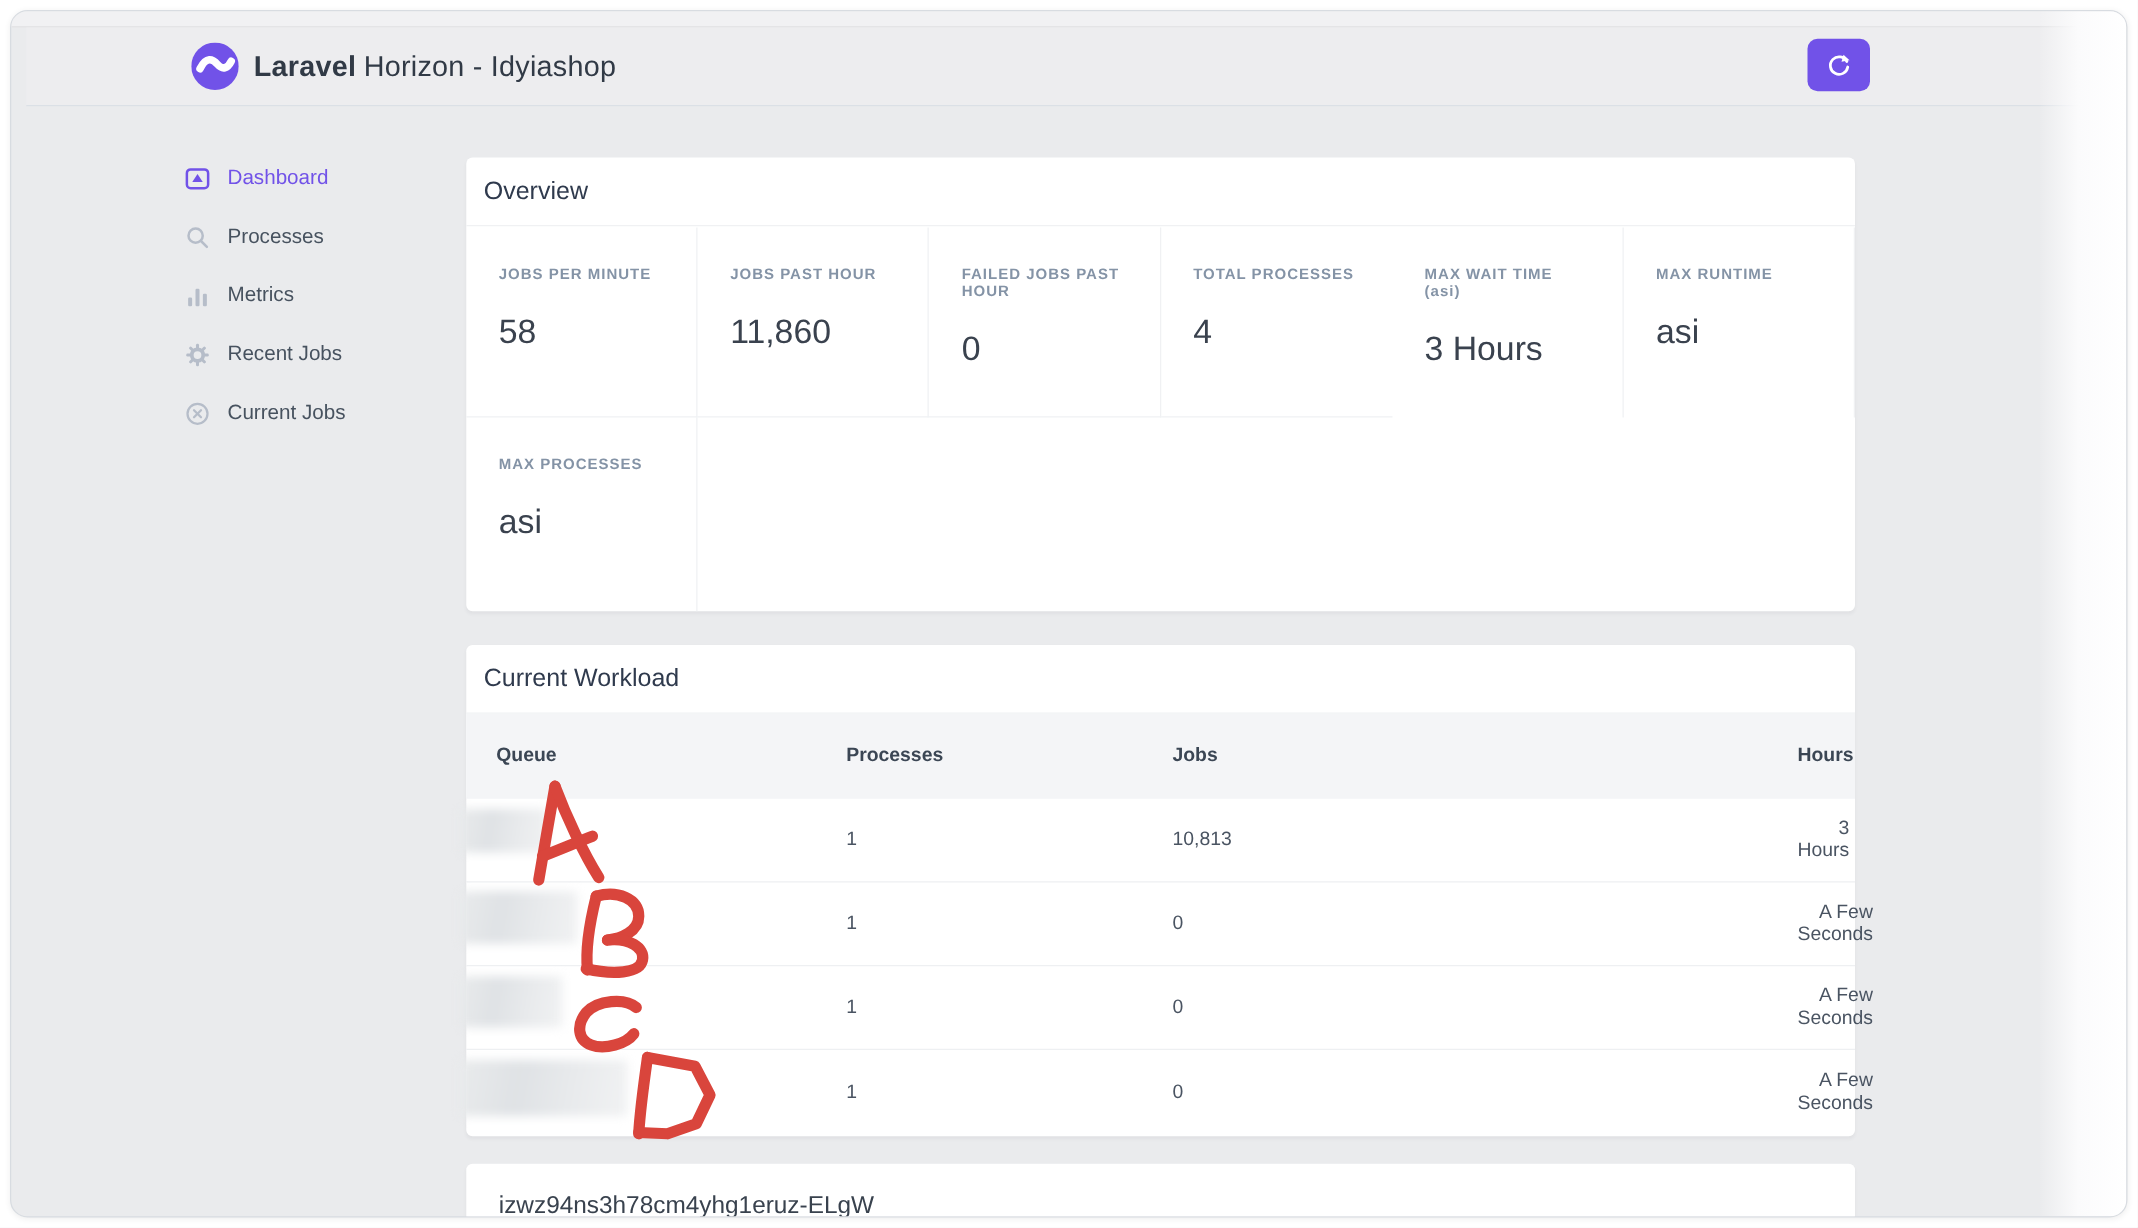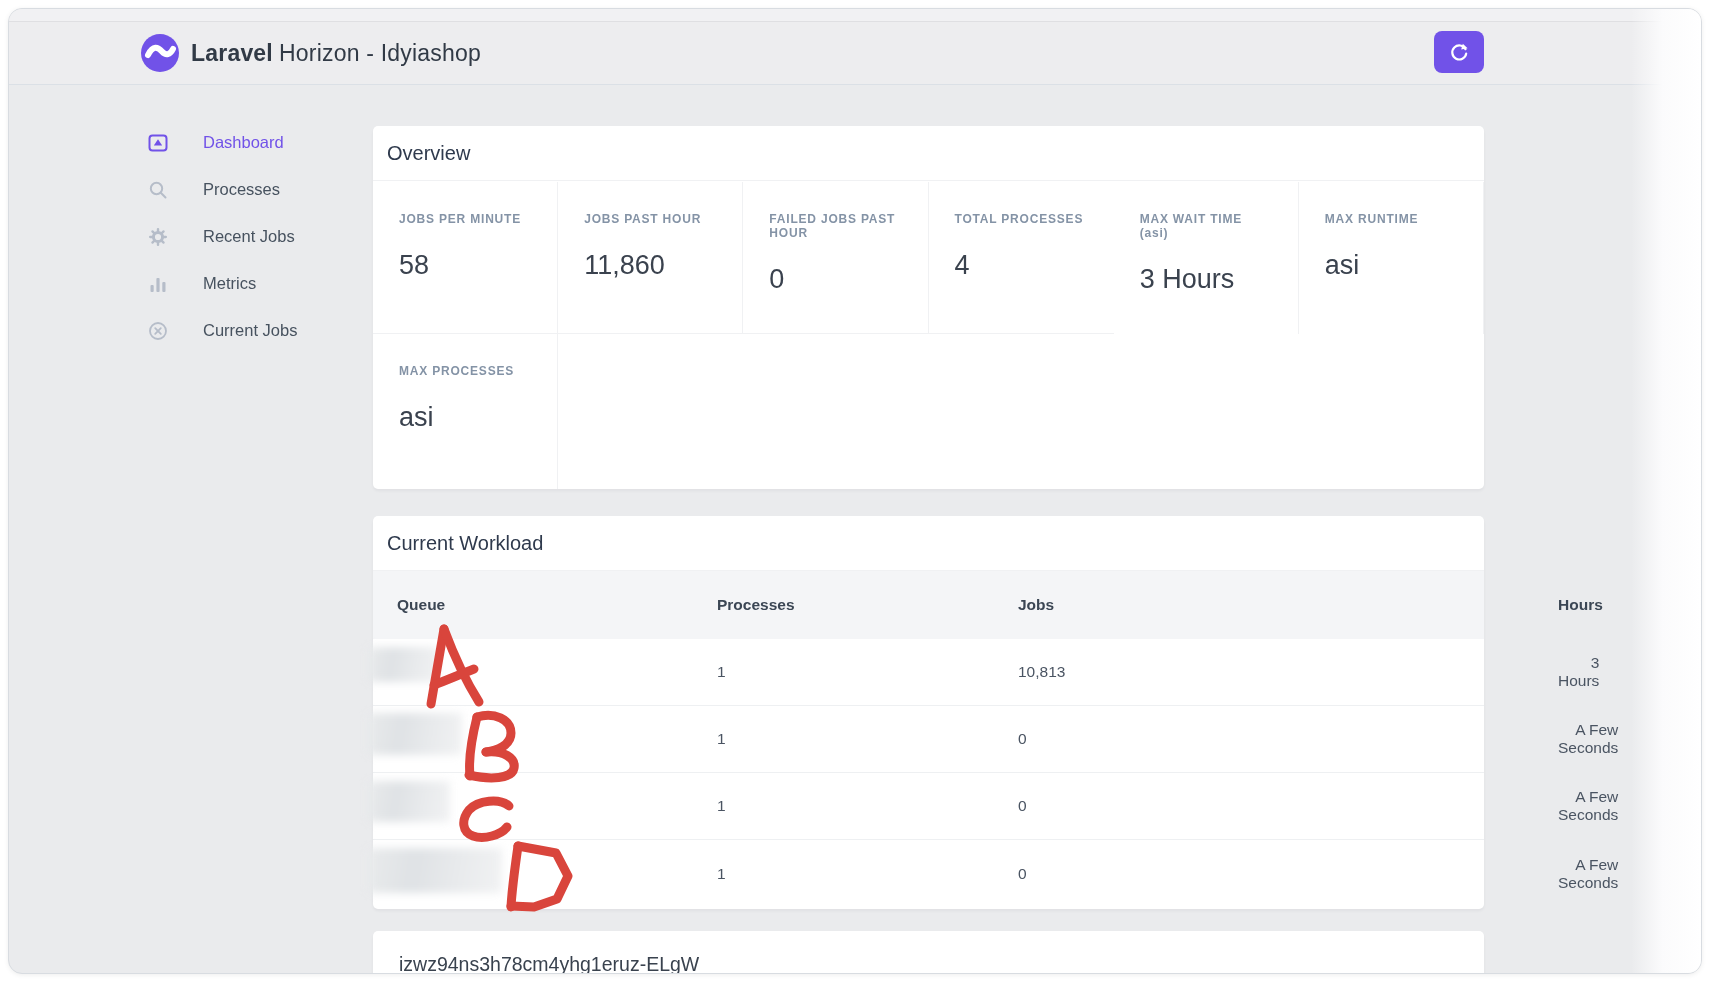--- a/index.html
+++ b/index.html
@@ -8,50 +8,50 @@
 
   .canvas { position:relative; width:1710px; height:982px; background:#fff; overflow:hidden; }
 
   .frame {
     position:absolute; left:8px; top:8px; width:1694px; height:966px;
     background:#eaebed; border:1px solid #d8dce1; border-radius:14px;
     overflow:hidden; box-shadow:0 1px 5px rgba(0,0,0,.07);
   }
   .window-strip { position:absolute; left:0; right:0; top:0; height:13px; background:#f1f1f3; border-bottom:1px solid #dfdfe2; }
 
-  .app-header { position:absolute; left:0; right:0; top:13px; height:63px; background:#ededef; border-bottom:1px solid #dbe0e6; }
+  .app-header { position:absolute; left:12px; right:0; top:13px; height:63px; background:#ededef; border-bottom:1px solid #dbe0e6; }
   .logo { position:absolute; left:132px; top:12px; width:38px; height:38px; }
   .title { position:absolute; left:182px; top:18px; font-size:23px; color:#313a46; letter-spacing:.2px; }
   .title .bold { font-weight:700; margin-right:6px; }
   .refresh-btn {
     position:absolute; left:1425px; top:9px; width:50px; height:42px;
     background:#7152e8; border:none; border-radius:8px; cursor:pointer;
     display:flex; align-items:center; justify-content:center;
   }
 
   .sidebar { position:absolute; left:138px; top:110px; width:210px; }
   .nav-item { display:flex; align-items:center; height:47px; cursor:pointer; }
   .nav-icon { width:22px; height:22px; display:flex; align-items:center; justify-content:center; flex:0 0 22px; }
-  .nav-label { margin-left:34px; font-size:16.5px; color:#47525f; }
+  .nav-label { margin-left:13px; font-size:16.5px; color:#47525f; }
   .nav-item.active .nav-label { color:#7152e8; }
 
   .card { position:absolute; left:364px; width:1111px; background:#fff; border-radius:5px; box-shadow:0 2px 3px rgba(60,70,90,.06); }
   .card-header { height:55px; line-height:55px; padding-left:14px; font-size:20px; color:#2f3a4d; border-bottom:1px solid #f0f1f3; }
 
   .overview-card { top:117px; height:363px; }
   .metric-grid { position:absolute; left:0; right:0; top:56px; bottom:0; display:grid; grid-template-columns:repeat(6,1fr); grid-template-rows:152px 1fr; }
   .metric-cell { padding:30px 26px 0 26px; }
   .metric-cell:not(:nth-child(4n)) { border-right:1px solid #f0f1f3; }
   .metric-cell:nth-child(-n+4) { border-bottom:1px solid #f0f1f3; }
   .metric-label { font-size:12px; font-weight:600; letter-spacing:.8px; color:#8493a6; }
   .metric-value { margin-top:24px; font-size:27px; color:#3a424e; display:flex; align-items:center; }
   .metric-value .status-icon { margin-right:10px; display:flex; }
 
   .workload-card { top:507px; height:393px; }
-  .wl-grid { display:grid; grid-template-columns:280px 261px 500px 1fr; align-items:center; padding:0 24px;gap:40px; }
+  .wl-grid { display:grid; grid-template-columns:280px 261px 500px 1fr; align-items:center; padding:0 24px; }
   .wl-thead { height:68px; background:#f4f5f7; font-size:15.5px; font-weight:600; color:#3b4654; }
   .wl-row { height:67px; font-size:15.5px; color:#4a5462; border-bottom:1px solid #eef0f2; }
   .wl-row:last-child { border-bottom:none; }
   .col-wait { text-align:right; }
 
   .supervisor-card { top:922px; height:80px; padding:22px 26px 0 26px; font-size:19.5px; color:#39424e; border-radius:5px 5px 0 0; }
 
   .right-fade { position:absolute; top:0; bottom:0; right:0; width:70px;
     background:linear-gradient(to right, rgba(234,235,237,0), #fbfbfc 45%, #ffffff); pointer-events:none; }
 
@@ -101,20 +101,30 @@
         <span class="nav-label">Dashboard</span>
       </div>
       <div class="nav-item">
         <span class="nav-icon">
           <svg width="20" height="20" viewBox="0 0 20 20">
             <circle cx="8.5" cy="8.5" r="5.7" fill="none" stroke="#b6bdc9" stroke-width="2"></circle>
             <line x1="12.8" y1="12.8" x2="17.5" y2="17.5" stroke="#b6bdc9" stroke-width="2" stroke-linecap="round"></line>
           </svg>
         </span>
         <span class="nav-label">Processes</span>
+      </div>
+      <div class="nav-item">
+        <span class="nav-icon">
+          <svg width="20" height="20" viewBox="0 0 20 20">
+            <rect x="2.5" y="11" width="3.2" height="7" rx="1" fill="#b6bdc9"></rect>
+            <rect x="8.4" y="4" width="3.2" height="14" rx="1" fill="#b6bdc9"></rect>
+            <rect x="14.3" y="8" width="3.2" height="10" rx="1" fill="#b6bdc9"></rect>
+          </svg>
+        </span>
+        <span class="nav-label">Metrics</span>
       </div>
       <div class="nav-item">
         <span class="nav-icon">
           <svg width="20" height="20" viewBox="0 0 20 20">
             <g fill="#b6bdc9">
               <rect x="8.8" y="1" width="2.4" height="5" rx="1.1"></rect>
               <rect x="8.8" y="14" width="2.4" height="5" rx="1.1"></rect>
               <rect x="8.8" y="1" width="2.4" height="5" rx="1.1" transform="rotate(45 10 10)"></rect>
               <rect x="8.8" y="1" width="2.4" height="5" rx="1.1" transform="rotate(90 10 10)"></rect>
               <rect x="8.8" y="1" width="2.4" height="5" rx="1.1" transform="rotate(135 10 10)"></rect>
@@ -123,30 +133,20 @@
               <rect x="8.8" y="1" width="2.4" height="5" rx="1.1" transform="rotate(315 10 10)"></rect>
             </g>
             <circle cx="10" cy="10" r="4.6" fill="none" stroke="#b6bdc9" stroke-width="3"></circle>
           </svg>
         </span>
         <span class="nav-label">Recent Jobs</span>
       </div>
       <div class="nav-item">
         <span class="nav-icon">
           <svg width="20" height="20" viewBox="0 0 20 20">
-            <rect x="2.5" y="11" width="3.2" height="7" rx="1" fill="#b6bdc9"></rect>
-            <rect x="8.4" y="4" width="3.2" height="14" rx="1" fill="#b6bdc9"></rect>
-            <rect x="14.3" y="8" width="3.2" height="10" rx="1" fill="#b6bdc9"></rect>
-          </svg>
-        </span>
-        <span class="nav-label">Metrics</span>
-      </div>
-      <div class="nav-item">
-        <span class="nav-icon">
-          <svg width="20" height="20" viewBox="0 0 20 20">
             <circle cx="10" cy="10" r="8" fill="none" stroke="#b6bdc9" stroke-width="1.8"></circle>
             <line x1="7.2" y1="7.2" x2="12.8" y2="12.8" stroke="#b6bdc9" stroke-width="1.8" stroke-linecap="round"></line>
             <line x1="12.8" y1="7.2" x2="7.2" y2="12.8" stroke="#b6bdc9" stroke-width="1.8" stroke-linecap="round"></line>
           </svg>
         </span>
         <span class="nav-label">Current Jobs</span>
       </div>
     </nav>
 
     <section class="card overview-card">

